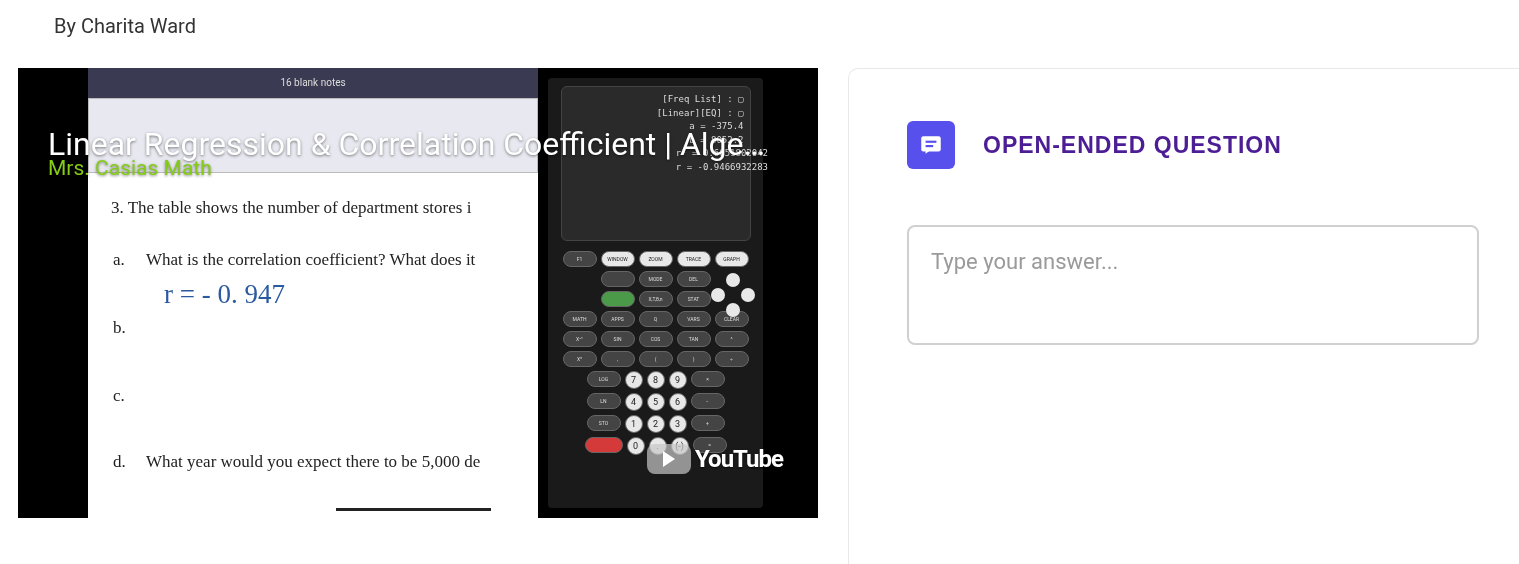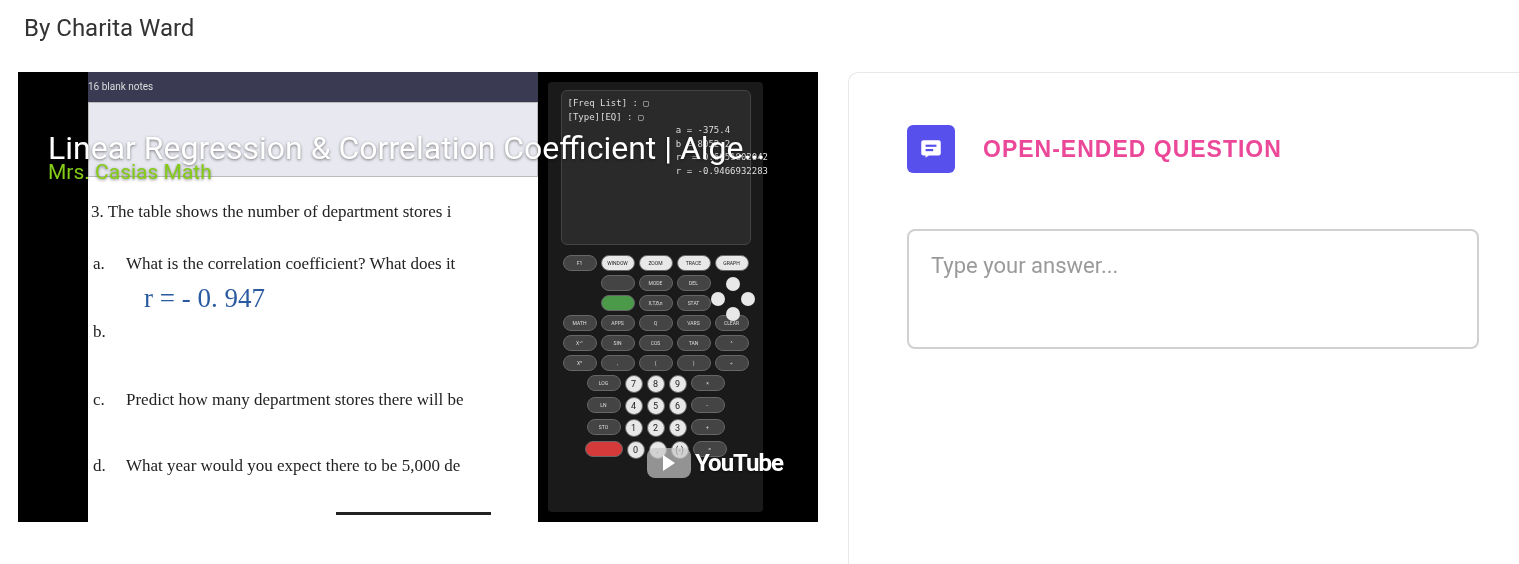--- a/index.html
+++ b/index.html
@@ -8,24 +8,25 @@
       box-sizing: border-box;
     }
     body {
       font-family: -apple-system, BlinkMacSystemFont, 'Segoe UI', Roboto, Helvetica, Arial, sans-serif;
       background: #fff;
       width: 1519px;
       height: 564px;
       overflow: hidden;
     }
     .author {
-      font-size: 24px;
+      font-size: 20px;
       color: #333;
       padding: 14px 0 0 24px;
       font-weight: 400;
+      margin-left: 30px;
     }
     .content-wrapper {
       display: flex;
       gap: 30px;
       padding: 30px 0 0 18px;
     }
     .video-container {
       width: 800px;
       height: 450px;
       background: #000;
@@ -69,40 +70,41 @@
     .video-top-bar {
       position: absolute;
       top: 0;
       left: 70px;
       width: 450px;
       height: 30px;
       background: #3a3a52;
       z-index: 1;
       color: #ddd;
       font-size: 10px;
-      text-align: left;
+      text-align: center;
       line-height: 30px;
     }
     .video-header-row {
       position: absolute;
       top: 30px;
       left: 70px;
       width: 450px;
       height: 75px;
       background: #e8e8f0;
       border: 1px solid #bbb;
       z-index: 1;
     }
     .question-text {
       position: absolute;
       z-index: 2;
       color: #222;
       font-family: Georgia, serif;
       font-size: 17px;
       line-height: 1.4;
+      margin-left: 20px;
     }
     .q-main { top: 128px; left: 73px; }
     .q-a { top: 180px; left: 75px; }
     .q-a-text { top: 180px; left: 108px; }
     .q-a-answer {
       top: 208px;
       left: 126px;
       color: #2a5aa0;
       font-family: 'Comic Sans MS', cursive;
       font-size: 27px;
@@ -125,20 +127,21 @@
     }
     .calculator {
       position: absolute;
       top: 10px;
       right: 55px;
       width: 215px;
       height: 430px;
       background: #1a1a1a;
       z-index: 3;
       border-radius: 4px;
+      text-align: right;
     }
     .calc-screen {
       width: 190px;
       height: 155px;
       margin: 8px auto 0;
       background: #2a2a2a;
       border: 1px solid #444;
       border-radius: 6px;
       padding: 6px;
       color: #ddd;
@@ -252,21 +255,21 @@
       height: 48px;
       background: #5850ec;
       border-radius: 6px;
       display: flex;
       align-items: center;
       justify-content: center;
     }
     .question-type-label {
       font-size: 23px;
       font-weight: 600;
-      color: #ec4899;
+      color: #4c1d95;
       letter-spacing: 1px;
       font-family: -apple-system, sans-serif;
     }
     .question-prompt {
       font-size: 29px;
       color: #2a2a2a;
       line-height: 1.7;
       margin-bottom: 56px;
       font-weight: 400;
     }
@@ -299,29 +302,28 @@
 
     <div class="video-overlay-title">Linear Regression &amp; Correlation Coefficient | Alge…</div>
     <div class="video-overlay-channel">Mrs. Casias Math</div>
 
     <div class="question-text q-main">3. The table shows the number of department stores i</div>
     <div class="question-text q-a">a.</div>
     <div class="question-text q-a-text">What is the correlation coefficient? What does it</div>
     <div class="question-text q-a-answer">r = - 0. 947</div>
     <div class="question-text q-b">b.</div>
     <div class="question-text q-c">c.</div>
-    <div class="question-text q-c-text">Predict how many department stores there will be</div>
     <div class="question-text q-d">d.</div>
     <div class="question-text q-d-text">What year would you expect there to be 5,000 de</div>
     <div class="underline"></div>
 
     <div class="calculator">
       <div class="calc-screen">
         <div>[Freq List] : ▢</div>
-        <div>[Type][EQ] : ▢</div>
+        <div>[Linear][EQ] : ▢</div>
         <div>                    a = -375.4</div>
         <div>                    b = 8052.2</div>
         <div>                    r² = 0.6051802042</div>
         <div>                    r = -0.9466932283</div>
       </div>
       <div class="calc-dpad">
         <div class="dpad-btn dpad-up"></div>
         <div class="dpad-btn dpad-down"></div>
         <div class="dpad-btn dpad-left"></div>
         <div class="dpad-btn dpad-right"></div>

